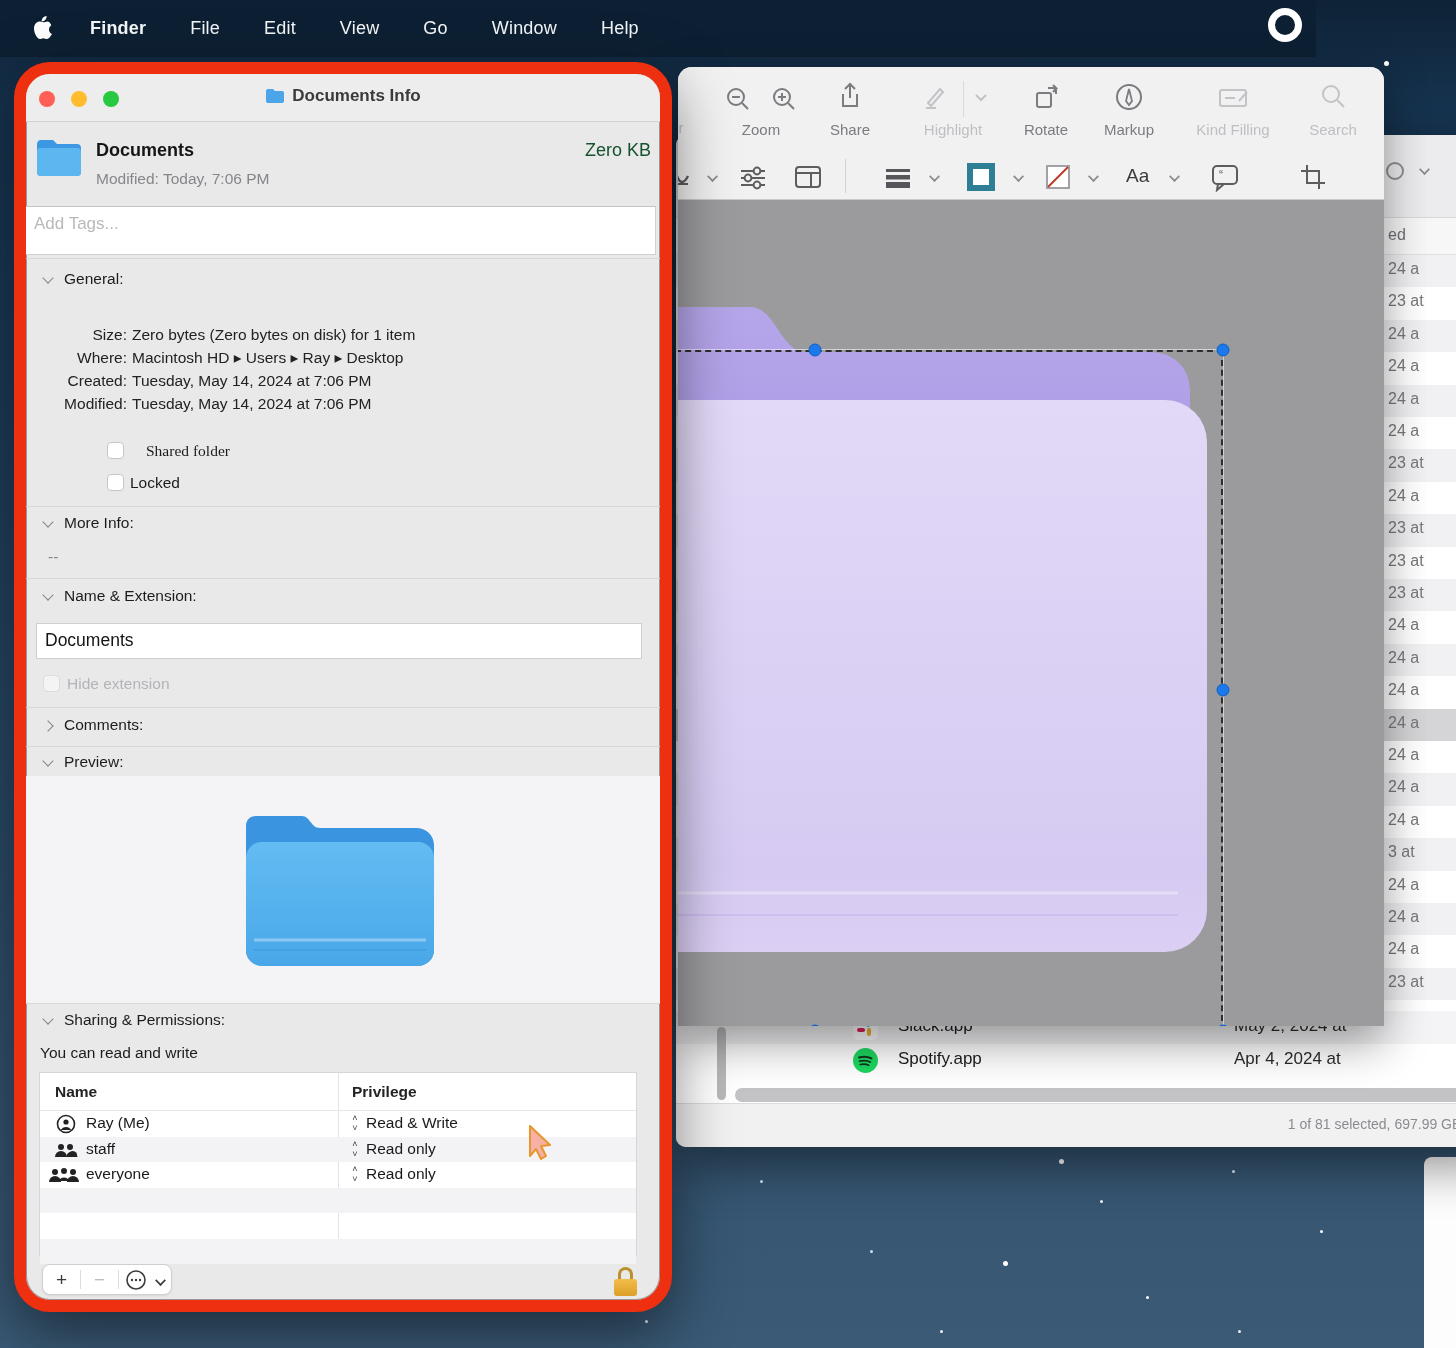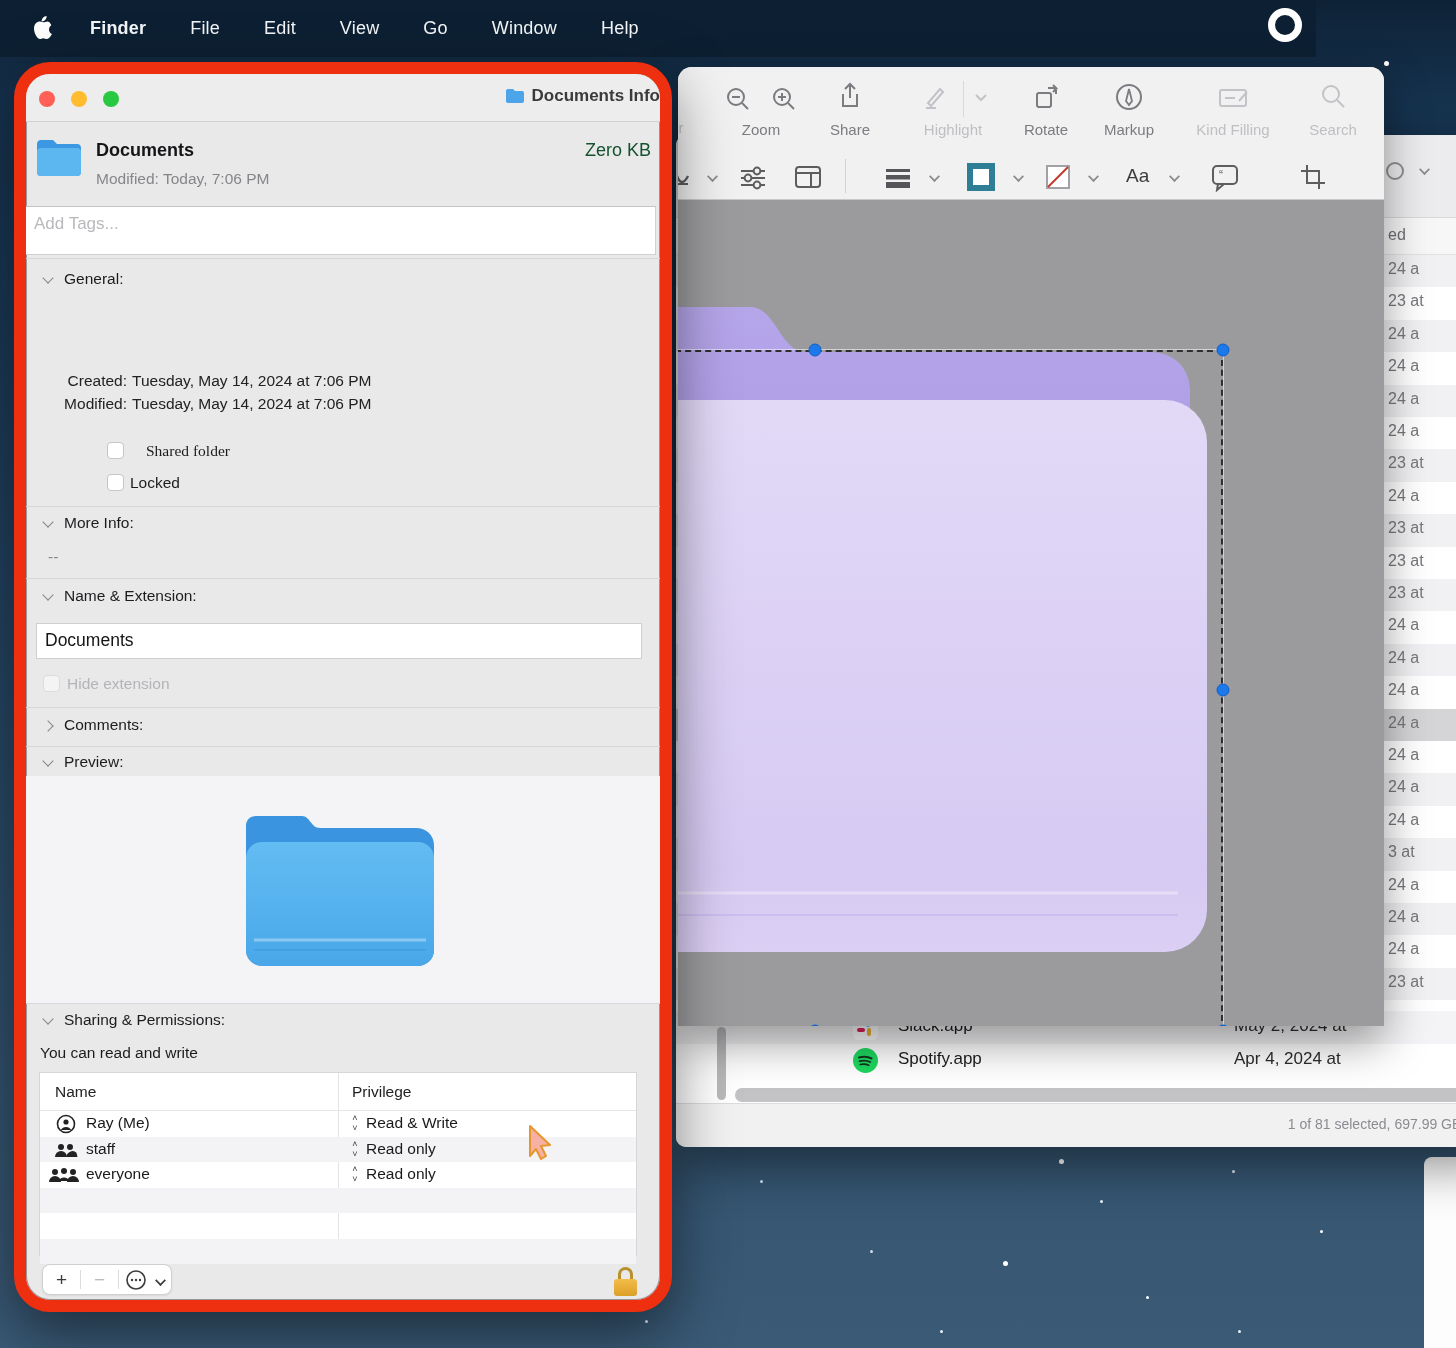--- a/index.html
+++ b/index.html
@@ -69,21 +69,21 @@
   
   .info-outer{position:absolute;left:14px;top:62px;width:658px;height:1250px;z-index:20;
     border:12px solid #ee2f10;border-radius:36px;background:#e9e9ea;
     box-shadow:0 20px 60px rgba(0,0,0,.5), inset 0 0 0 1px rgba(0,0,0,.35);overflow:hidden;}
   .info-inner{position:absolute;left:0;top:0;width:634px;height:1226px;font-size:15.5px;color:#222;}
   .titlebar{position:absolute;left:0;top:0;width:100%;height:48px;background:#ededee;border-bottom:1px solid #d2d2d4;}
   .tl{position:absolute;top:17px;width:16px;height:16px;border-radius:50%;}
   .tl.red{left:13px;background:#ff5f57;}
   .tl.yellow{left:45px;background:#febc2e;}
   .tl.green{left:77px;background:#28c840;}
-  .win-title{position:absolute;left:0;top:12px;width:100%;text-align:right;font-weight:bold;font-size:17px;color:#3a3a3c;}
+  .win-title{position:absolute;left:0;top:12px;width:100%;text-align:center;font-weight:bold;font-size:17px;color:#3a3a3c;}
   .win-title svg{vertical-align:-3px;margin-right:7px;}
   .info-head-name{position:absolute;left:70px;top:66px;font-weight:bold;font-size:18px;color:#161618;}
   .info-head-size{position:absolute;right:9px;top:66px;font-size:18px;color:#14532d;}
   .info-head-mod{position:absolute;left:70px;top:96px;font-size:15.5px;color:#86868a;}
   .head-folder{position:absolute;left:9px;top:64px;}
   .tags-input{position:absolute;left:-2px;top:132px;width:632px;height:49px;background:#fff;
     border:1px solid #d0d0d2;border-top-color:#c4c4c6;}
   .tags-input span{position:absolute;left:9px;top:7px;font-size:17px;color:#b9b9bd;}
   .divider{position:absolute;left:0;width:634px;height:1px;background:#d7d7d9;}
   .sec-head{position:absolute;left:18px;font-size:15.5px;color:#1c1c1e;}
@@ -97,21 +97,21 @@
   .cb-label{position:absolute;font-size:15.5px;color:#1c1c1e;}
   .cb.disabled{background:#f4f4f5;border-color:#dcdcde;}
   .cb-label.disabled{color:#b4b4b8;}
   .dashdash{position:absolute;left:22px;font-size:15.5px;color:#86868a;}
   .name-input{position:absolute;left:10px;top:0;width:606px;height:36px;background:#fff;border:1px solid #cfcfd1;}
   .name-input span{position:absolute;left:8px;top:6px;font-size:17.5px;color:#141416;}
   .preview-box{position:absolute;left:0;width:634px;background:#f4f4f6;}
   .share-note{position:absolute;left:26px;font-size:15.5px;color:#1c1c1e;}
   .perm-table{position:absolute;left:13px;top:0;width:598px;height:184px;background:#fff;border:1px solid #d6d6d8;}
   .perm-col-div{position:absolute;left:298px;top:0;width:1px;height:100%;background:#e3e3e5;}
-  .perm-head{position:absolute;top:0;left:0;width:100%;height:38px;border-bottom:1px solid #e6e6e8;font-size:15.5px;color:#232325;}
+  .perm-head{position:absolute;top:0;left:0;width:100%;height:38px;border-bottom:1px solid #e6e6e8;font-size:15.5px;color:#232325;font-weight:bold;}
   .perm-head .c1{position:absolute;left:15px;top:10px;}
   .perm-head .c2{position:absolute;left:312px;top:10px;}
   .perm-row{position:absolute;left:0;width:100%;height:25.5px;font-size:15.5px;color:#1a1a1c;}
   .perm-row.stripe{background:#f3f3f5;}
   .perm-row .pname{position:absolute;left:46px;top:3px;}
   .perm-row .ppriv{position:absolute;left:326px;top:3px;}
   .perm-row svg{position:absolute;top:3px;}
   .stepper{position:absolute;left:310px;top:2px;width:10px;height:20px;font-size:9px;line-height:10px;color:#3c3c3e;text-align:center;}
   .ctrl-group{position:absolute;left:16px;top:0;height:31px;background:#fff;border:1px solid #cfcfd1;border-radius:8px;
     display:flex;align-items:center;box-shadow:0 1px 2px rgba(0,0,0,.08);}
@@ -470,20 +470,28 @@
       <span class="info-head-size">Zero KB</span>
       <span class="info-head-mod">Modified: Today, 7:06 PM</span>
 
       <div class="tags-input">
         <span>Add Tags...</span>
       </div>
 
       <div class="divider" style="top:184px;"></div>
       <div class="sec-head" style="top:196px;"><span class="disc"></span><span>General:</span></div>
 
+      <div class="gen-row" style="top:252px;">
+          <span class="gl">Size:</span>
+          <span class="gv">Zero bytes (Zero bytes on disk) for 1 item</span>
+        </div>
+      <div class="gen-row" style="top:275px;">
+          <span class="gl">Where:</span>
+          <span class="gv">Macintosh HD ▸ Users ▸ Ray ▸ Desktop</span>
+        </div>
       <div class="gen-row" style="top:298px;">
           <span class="gl">Created:</span>
           <span class="gv">Tuesday, May 14, 2024 at 7:06 PM</span>
         </div>
       <div class="gen-row" style="top:321px;">
           <span class="gl">Modified:</span>
           <span class="gv">Tuesday, May 14, 2024 at 7:06 PM</span>
         </div>
 
       <span class="cb" style="left:81px;top:368px;"></span>

